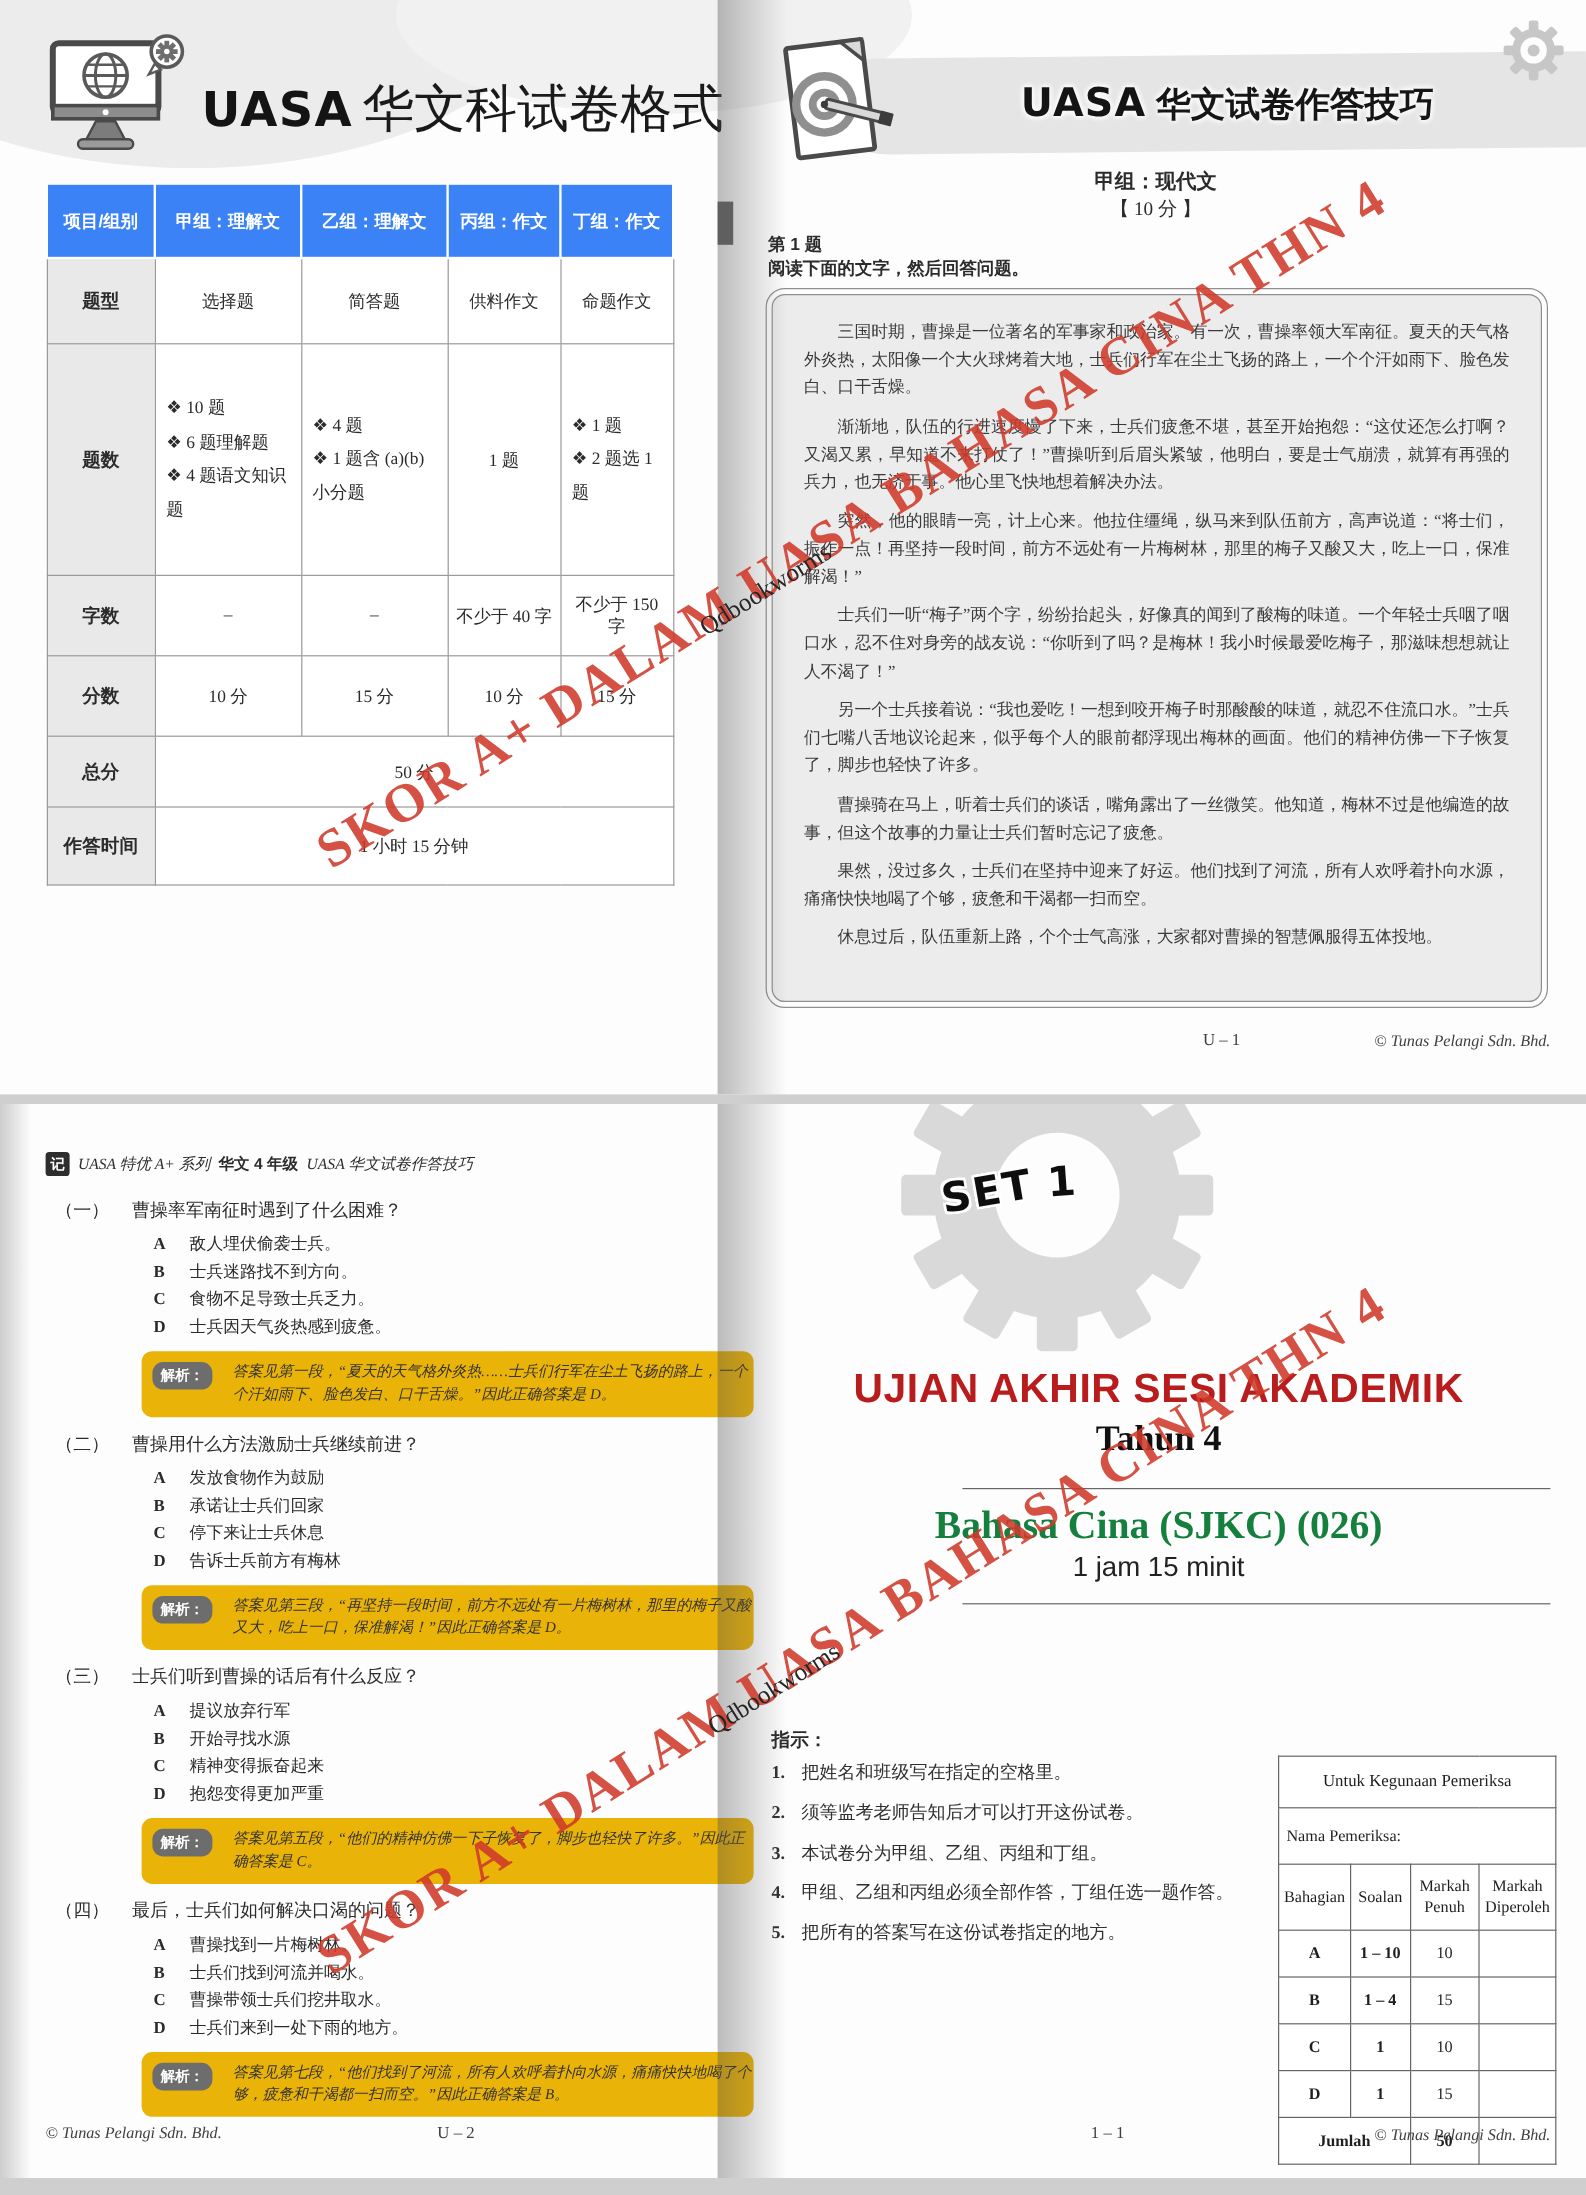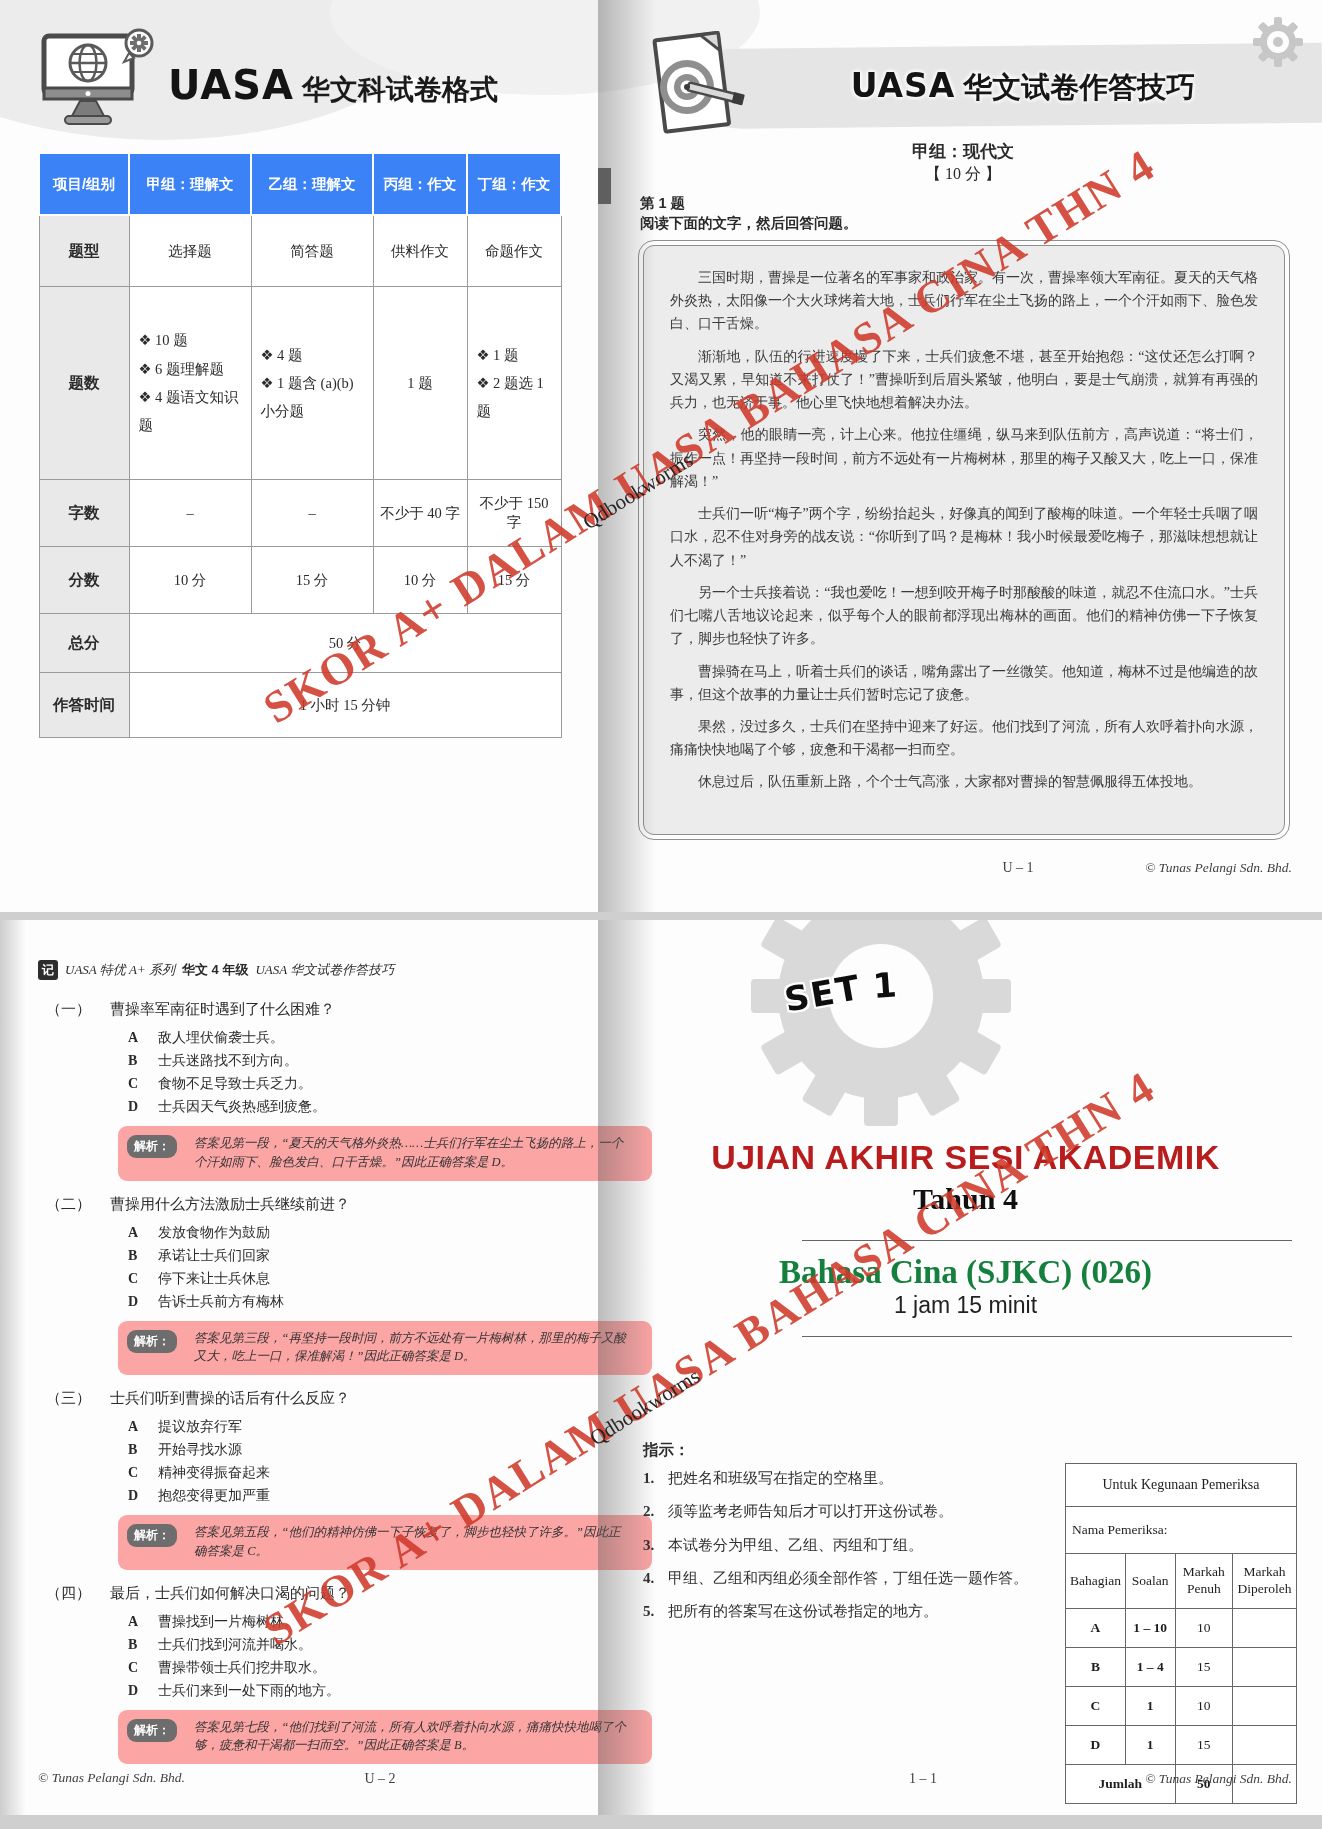--- a/index.html
+++ b/index.html
@@ -21,21 +21,21 @@
     background:linear-gradient(to right, rgba(80,80,80,.38), rgba(255,255,255,0));pointer-events:none;}
   .edge-left{position:absolute;left:0;top:0;bottom:0;width:26px;z-index:4;
     background:linear-gradient(to right, rgba(60,60,60,.25), rgba(255,255,255,0));pointer-events:none;}
 
   
   .blob1{position:absolute;left:-140px;top:-160px;width:600px;height:300px;background:#ececec;border-radius:50%;}
   .blob2{position:absolute;left:330px;top:-70px;width:430px;height:165px;background:#f1f1f1;border-radius:50%;}
   .fmt-icon{position:absolute;left:34px;top:26px;z-index:2;}
   .fmt-title{position:absolute;left:168px;top:62px;z-index:2;white-space:nowrap;}
   .brand{font-family:"DejaVu Sans","Liberation Sans",sans-serif;font-weight:900;font-size:40px;letter-spacing:1px;color:#141414;}
-  .fmt-title .cn{font-size:28px;font-weight:bold;color:#1a1a1a;margin-left:8px;}
+  .fmt-title .cn{font-size:43px;font-weight:normal;color:#1a1a1a;margin-left:8px;}
   table.fmt-table{position:absolute;left:38px;top:152px;width:522px;border-collapse:collapse;table-layout:fixed;z-index:2;}
   .fmt-table th{background:#3b82f6;color:#fff;font-size:14.5px;font-weight:bold;border:2px solid #fdfdfd;height:56px;padding:2px;}
   .fmt-table td{border:1px solid #9a9a9a;text-align:center;vertical-align:middle;padding:3px 5px;background:#fff;}
   .fmt-table td.lbl{background:#e9e9e9;font-weight:bold;font-size:15.5px;}
   .fmt-table td.val{font-family:"Liberation Serif","DejaVu Serif",serif;font-size:14.5px;}
   .fmt-table td.list{text-align:left;padding-left:9px;}
   .fmt-table td.list div{line-height:1.95;}
   .r-type td{height:64px;} .r-count td{height:186px;} .r-words td{height:60px;}
   .r-marks td{height:60px;} .r-total td{height:52px;} .r-time td{height:58px;}
 
@@ -66,22 +66,22 @@
     display:flex;align-items:center;justify-content:center;}
   .q-header .it{font-family:"Liberation Serif","DejaVu Serif",serif;font-style:italic;}
   .q-header .bd{font-weight:bold;}
   .q-area{position:absolute;left:0;top:78px;right:14px;z-index:2;}
   .qblock{margin:0 0 12px 46px;}
   .qline{display:flex;font-family:"Liberation Serif","DejaVu Serif",serif;font-size:15px;line-height:23px;margin-bottom:5px;}
   .qnum{width:64px;flex:none;}
   .opts{margin-left:82px;}
   .opt{display:flex;font-family:"Liberation Serif","DejaVu Serif",serif;font-size:14px;line-height:23px;}
   .okey{width:30px;flex:none;font-weight:bold;}
-  .analysis{position:relative;margin:8px 0 0 72px;width:434px;background:#fca5a5;border-radius:9px;
-    padding:8px 24px 9px 76px;min-height:36px;font-family:"Liberation Serif","DejaVu Serif",serif;
+  .analysis{position:relative;margin:8px 0 0 72px;width:434px;background:#eab308;border-radius:9px;
+    padding:8px 0 9px 76px;min-height:36px;font-family:"Liberation Serif","DejaVu Serif",serif;
     font-style:italic;font-size:12.5px;line-height:1.5;color:#333;}
   .abadge{position:absolute;left:9px;top:9px;background:#6d6d6d;color:#fff;font-family:"Liberation Sans",sans-serif;
     font-style:normal;font-weight:bold;font-size:12px;padding:2px 7px 3px;border-radius:9px;}
 
   
   .set-gear{position:absolute;left:118px;top:-24px;z-index:1;}
   .set-label{position:absolute;left:186px;top:50px;z-index:2;transform:rotate(-10deg);
     font-family:"DejaVu Sans","Liberation Sans",sans-serif;font-weight:900;font-size:34px;letter-spacing:2px;color:#0e0e0e;
     text-shadow:-2px 0 #fff,2px 0 #fff,0 -2px #fff,0 2px #fff,-2px -2px #fff,2px 2px #fff,2px -2px #fff,-2px 2px #fff;}
   .set-label .num{margin-left:12px;display:inline-block;transform:translateY(3px) rotate(6deg);}

